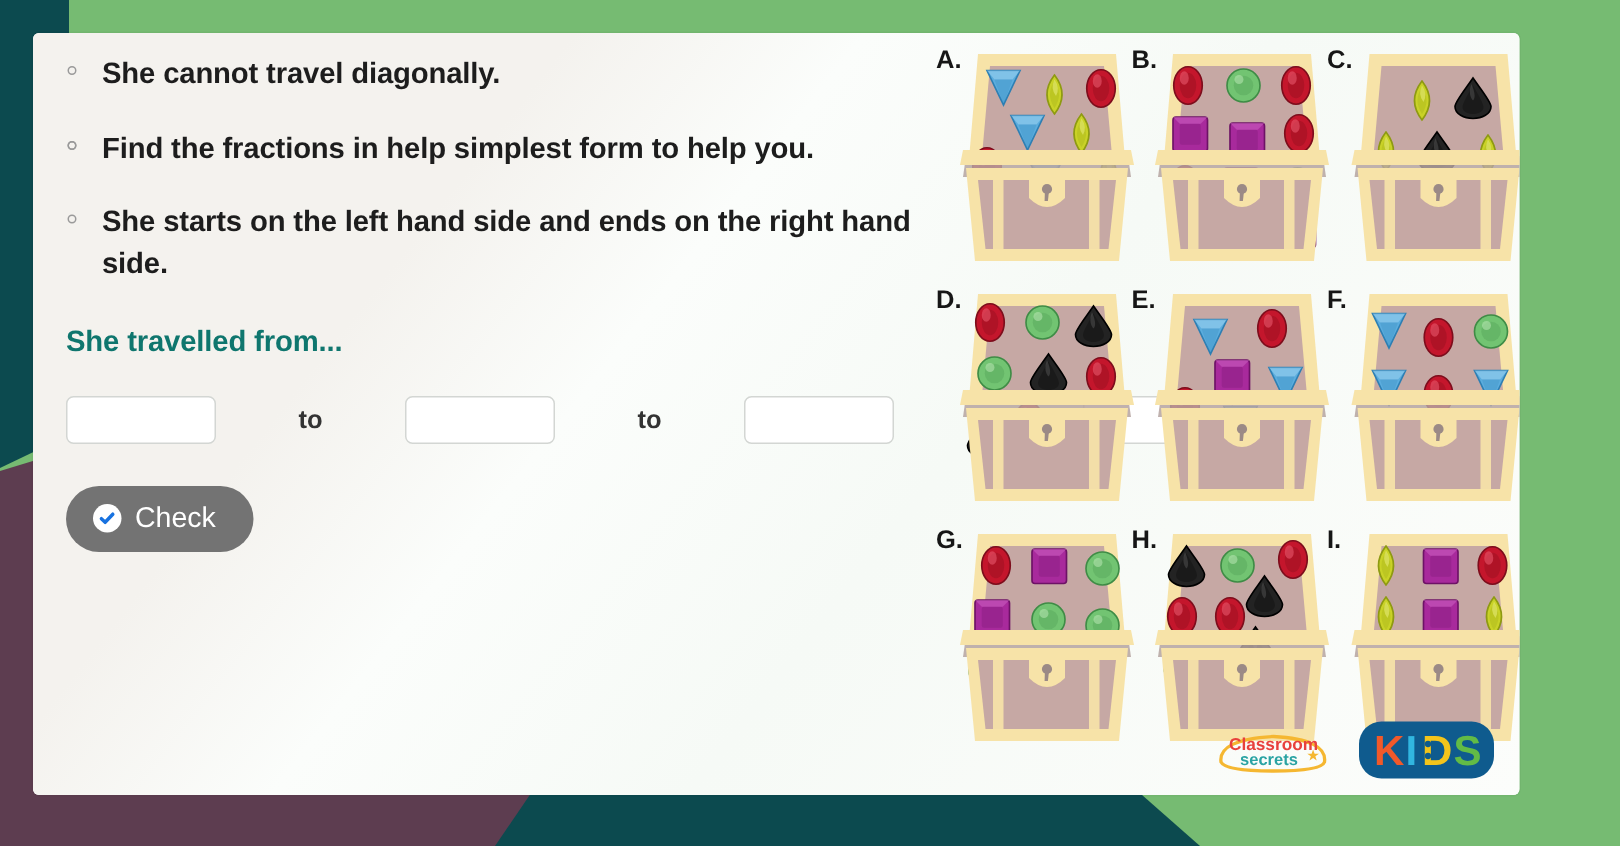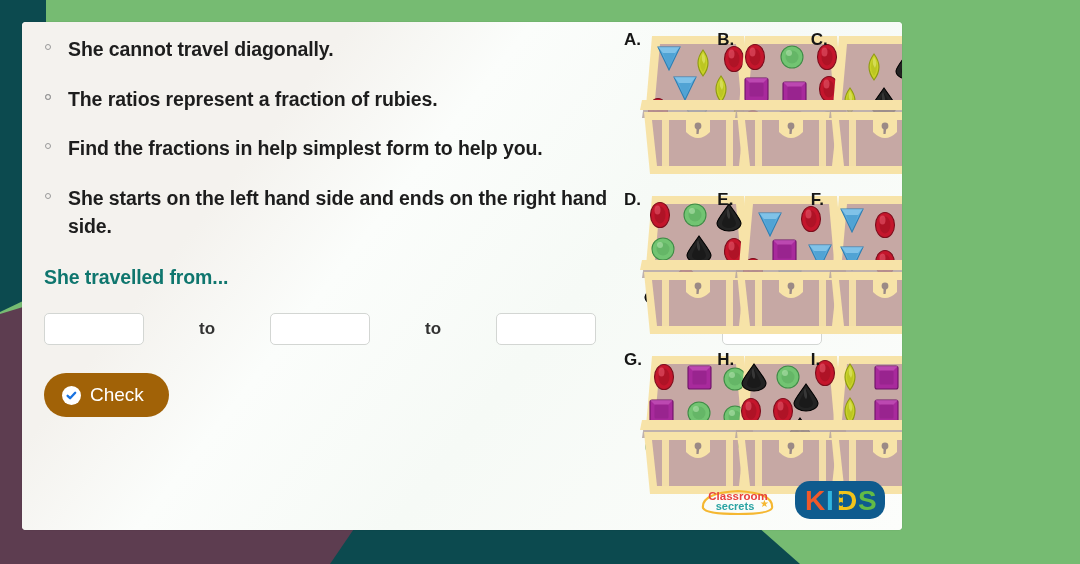--- a/index.html
+++ b/index.html
@@ -26,21 +26,21 @@
     position:absolute;left:0;bottom:0;width:420px;height:44px;background:#5d3d50;
     clip-path:polygon(0 0,360px 0,420px 44px,0 44px);
   }
   .bottom-teal{
     position:absolute;left:330px;bottom:0;width:470px;height:44px;background:#0c4a4f;
     clip-path:polygon(30px 0,420px 0,470px 44px,0 44px);
   }
 
   
   #panel{
-    position:absolute;left:22px;top:22px;width:880px;height:508px;
+    position:absolute;left:22px;top:22px;width:991px;height:508px;
     background:#f7faf7;border-radius:4px;overflow:hidden;
     box-shadow:0 0 0 1px rgba(0,0,0,.03);
   }
   #panel-sheen{
     position:absolute;inset:0;pointer-events:none;
     background:linear-gradient(128deg,#f4f2ee 0%,#f4f2ee 26%,#fbfdfb 40%,#f6faf6 60%,#fcfdfb 100%);
   }
   #panel-inner{position:absolute;inset:0;display:flex;}
 
   
@@ -61,21 +61,21 @@
   #answer-row{display:flex;align-items:center;margin-top:24px;gap:46px;}
   .ans-input{
     width:100px;height:32px;box-sizing:border-box;
     background:#ffffff;border:1px solid #d3d6d3;border-radius:5px;
     font-family:"Liberation Sans", sans-serif;font-size:15px;color:#222;
     padding:0 7px;outline:none;
   }
   .to-word{font-size:17px;font-weight:bold;color:#333;margin:0 9px;}
   #check-button{
     margin-top:28px;display:inline-flex;align-items:center;gap:9px;
-    background:#a16207;border:none;border-radius:22px;
+    background:#737373;border:none;border-radius:22px;
     padding:11px 25px 11px 18px;cursor:pointer;
   }
   #check-button .chk-circle{
     width:19px;height:19px;border-radius:50%;background:#ffffff;
     display:flex;align-items:center;justify-content:center;flex:0 0 auto;
   }
   #check-button .chk-circle svg{display:block;}
   #check-label{color:#fff;font-size:19px;font-family:"Liberation Sans",sans-serif;}
 
   
@@ -111,24 +111,20 @@
   <div id="panel-inner">
 
     <div id="left-col">
       <ul class="bullets">
         <li>
           <span class="dot"></span>
           <span>She cannot travel diagonally.</span>
         </li>
         <li>
           <span class="dot"></span>
-        </li>
-        <li>
-          <span class="dot"></span>
-          <span>The ratios represent a fraction of rubies.</span>
         </li>
         <li>
           <span class="dot"></span>
           <span>Find the fractions in help simplest form to help you.</span>
         </li>
         <li>
           <span class="dot"></span>
           <span>She starts on the left hand side and ends on the right hand side.</span>
         </li>
       </ul>

